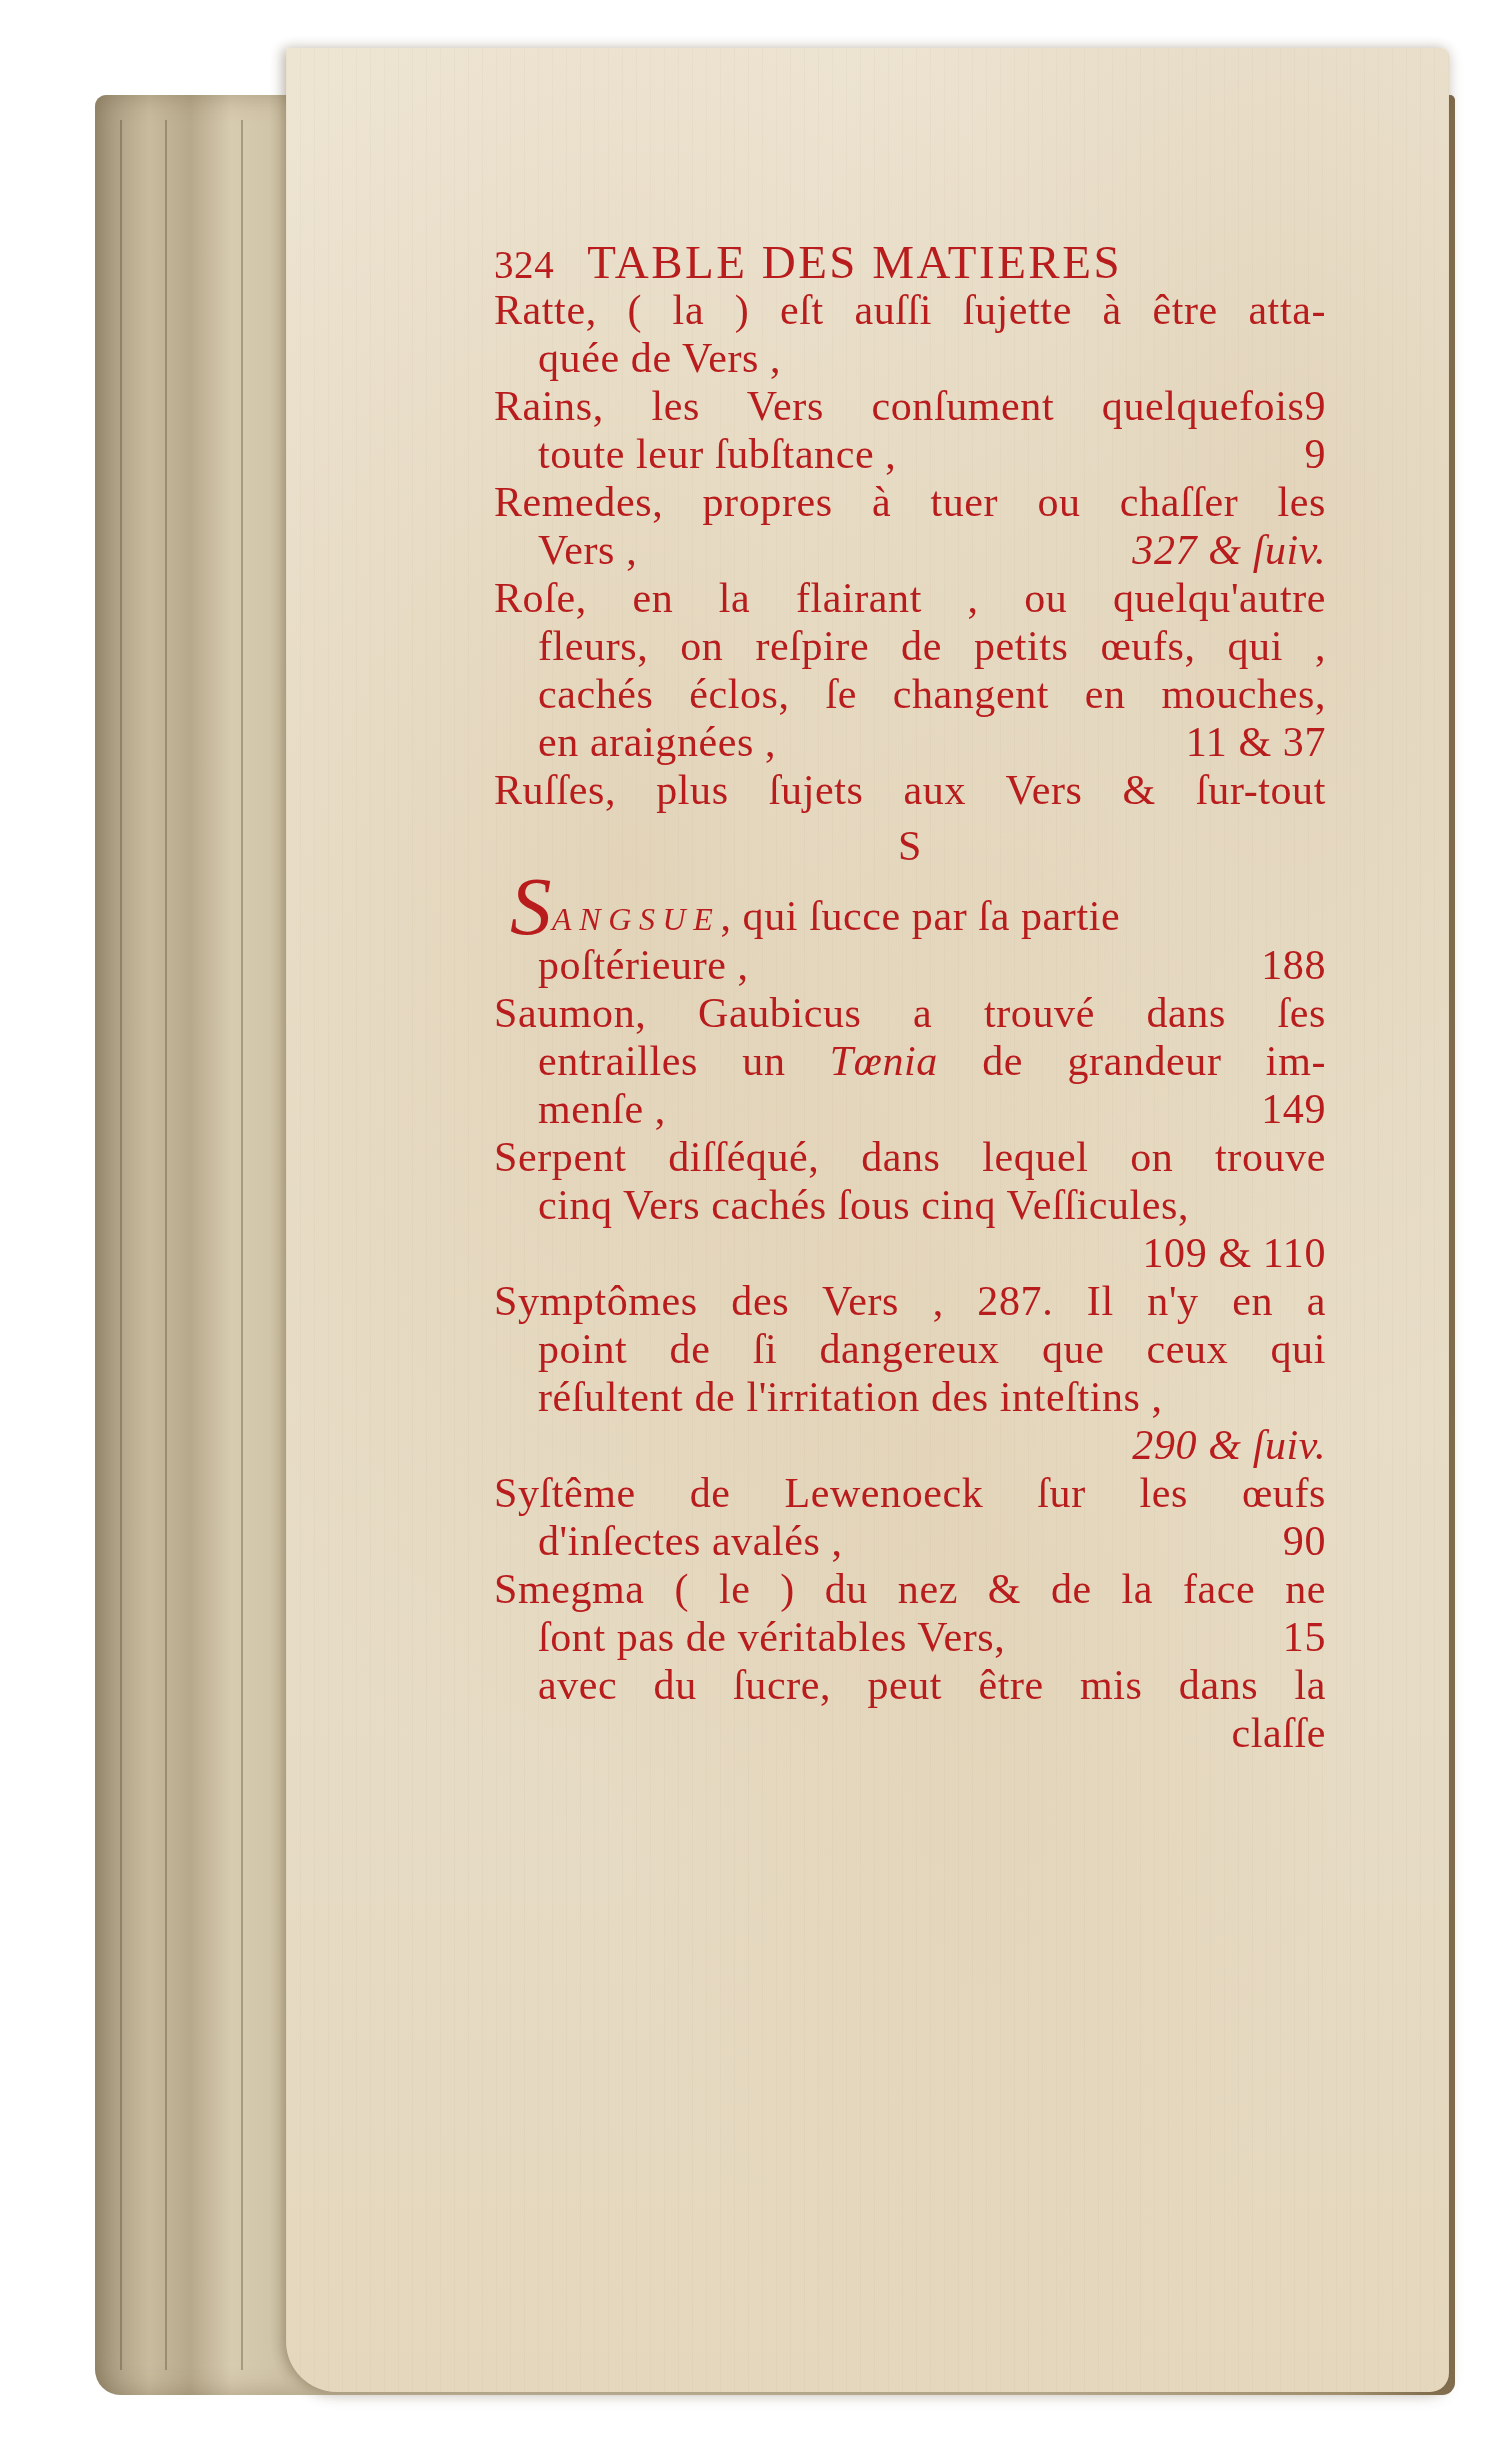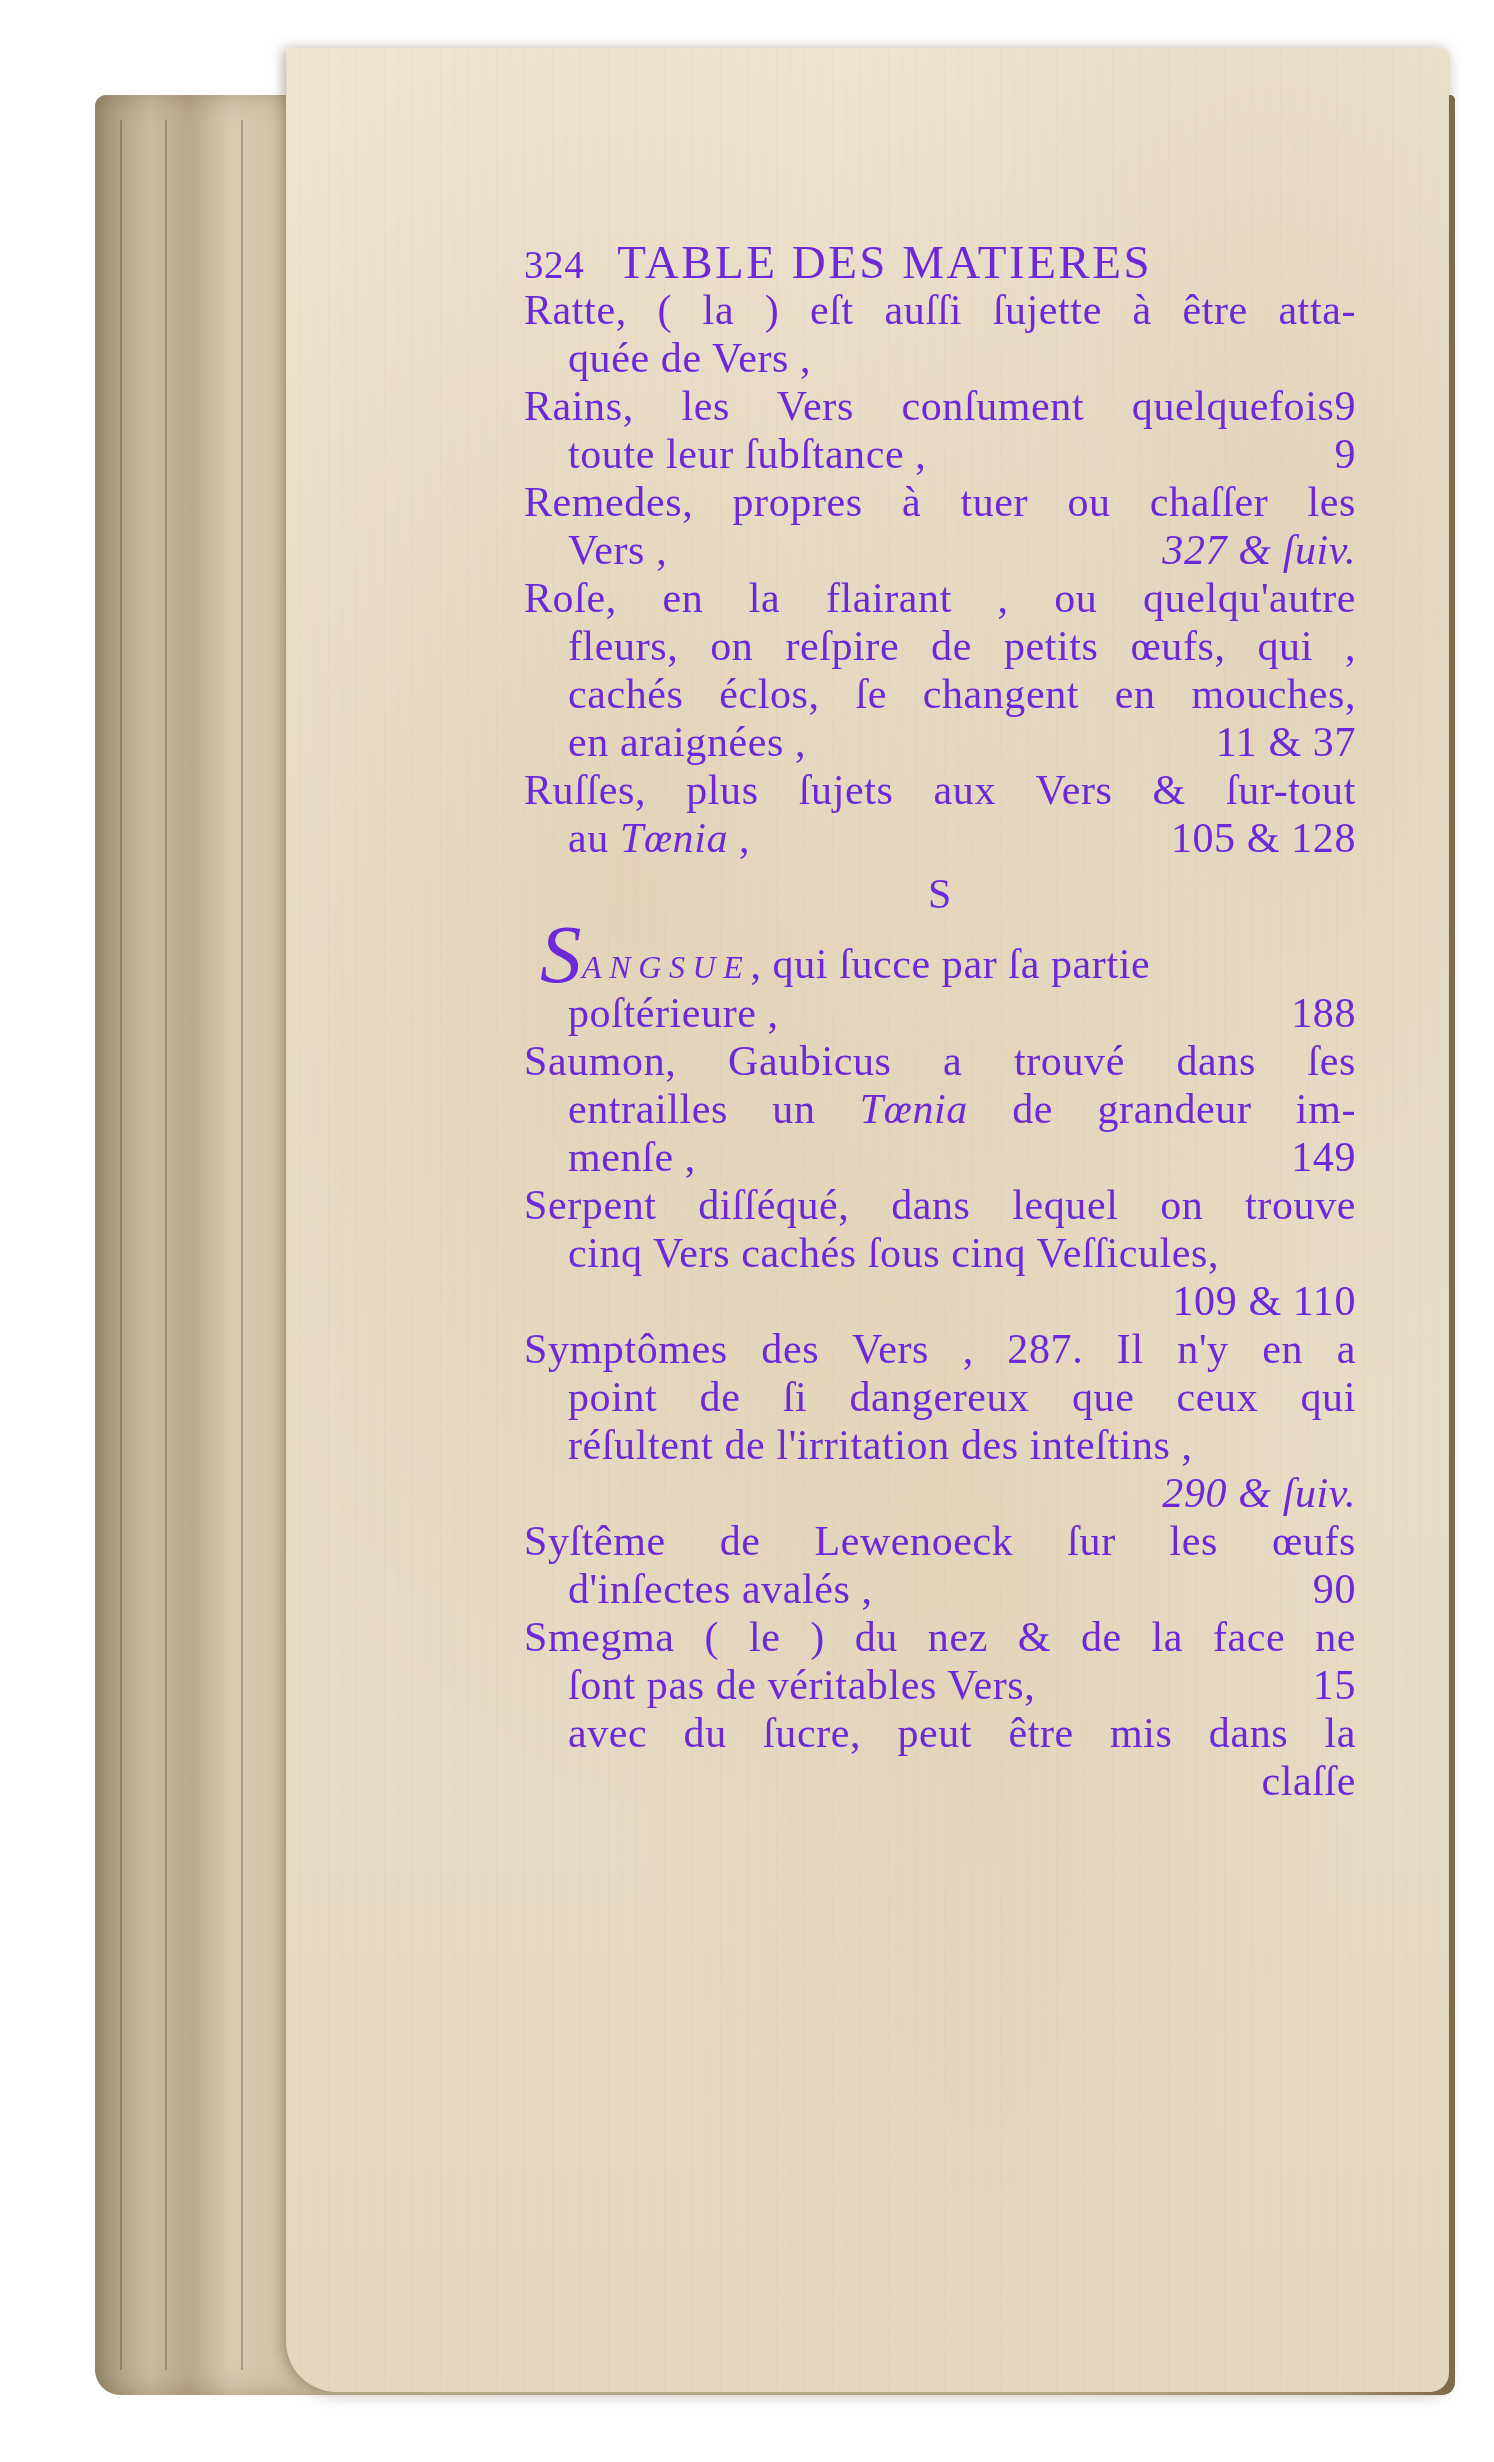--- a/index.html
+++ b/index.html
@@ -29,22 +29,22 @@
       radial-gradient(ellipse at 30% 35%, rgba(200,170,120,.22) 0%, rgba(200,170,120,0) 45%),
       radial-gradient(ellipse at 60% 65%, rgba(210,180,130,.18) 0%, rgba(210,180,130,0) 40%),
       radial-gradient(ellipse at 85% 20%, rgba(190,160,110,.2) 0%, rgba(190,160,110,0) 35%),
       repeating-linear-gradient(90deg, rgba(120,100,70,.035) 0 1.3px, rgba(0,0,0,0) 1.3px 14px),
       linear-gradient(180deg, #ede4d2 0%, #e9dfca 40%, #e6dbc4 75%, #e4d7bd 100%);
     border-radius: 3.8px 7.6px 19px 51px;
     box-shadow: -3.8px 0 11.4px rgba(80,60,30,.25), 0 3.8px 15.2px rgba(80,60,30,.2);
   }
   .text-column {
     position: absolute;
-    left: 524px; top: 238px; width: 832px;
-    color: #6d28d9;
+    left: 494px; top: 238px; width: 832px;
+    color: #b91c1c;
     font-size: 42px;
     line-height: 48px;
     letter-spacing: 0.6px;
   }
   .running-head {
     display: flex; align-items: baseline; white-space: nowrap;
     height: 48px;
   }
   .running-head .folio { font-size: 39px; margin-right: 33px; }
   .running-head .title { font-size: 47px; letter-spacing: 2.5px; }
@@ -95,21 +95,20 @@
     <span class="line cont"><span>Vers ,</span><span class="ref it">327 &amp; ſuiv.</span></span>
   </div>
   <div class="entry">
     <span class="line just"><span class="head-word">Roſe</span><span>, en la flairant , ou quelqu'autre</span></span>
     <span class="line cont just"><span>fleurs, on reſpire de petits œufs, qui ,</span></span>
     <span class="line cont just"><span>cachés éclos, ſe changent en mouches,</span></span>
     <span class="line cont"><span>en araignées ,</span><span class="ref">11 &amp; 37</span></span>
   </div>
   <div class="entry">
     <span class="line just"><span class="head-word">Ruſſes</span><span>, plus ſujets aux Vers &amp; ſur-tout</span></span>
-    <span class="line cont"><span>au </span><span class="it">Tœnia</span><span> ,</span><span class="ref">105 &amp; 128</span></span>
   </div>
 
   <div class="section-letter">S</div>
 
   <div class="entry">
     <span class="dropcap-line" style="display:block"><span class="dropcap">S</span><span class="smallcaps">ANGSUE</span><span>, qui ſucce par ſa partie</span></span>
     <span class="line cont"><span>poſtérieure ,</span><span class="ref">188</span></span>
   </div>
   <div class="entry">
     <span class="line just"><span class="head-word">Saumon</span><span>, Gaubicus a trouvé dans ſes</span></span>

